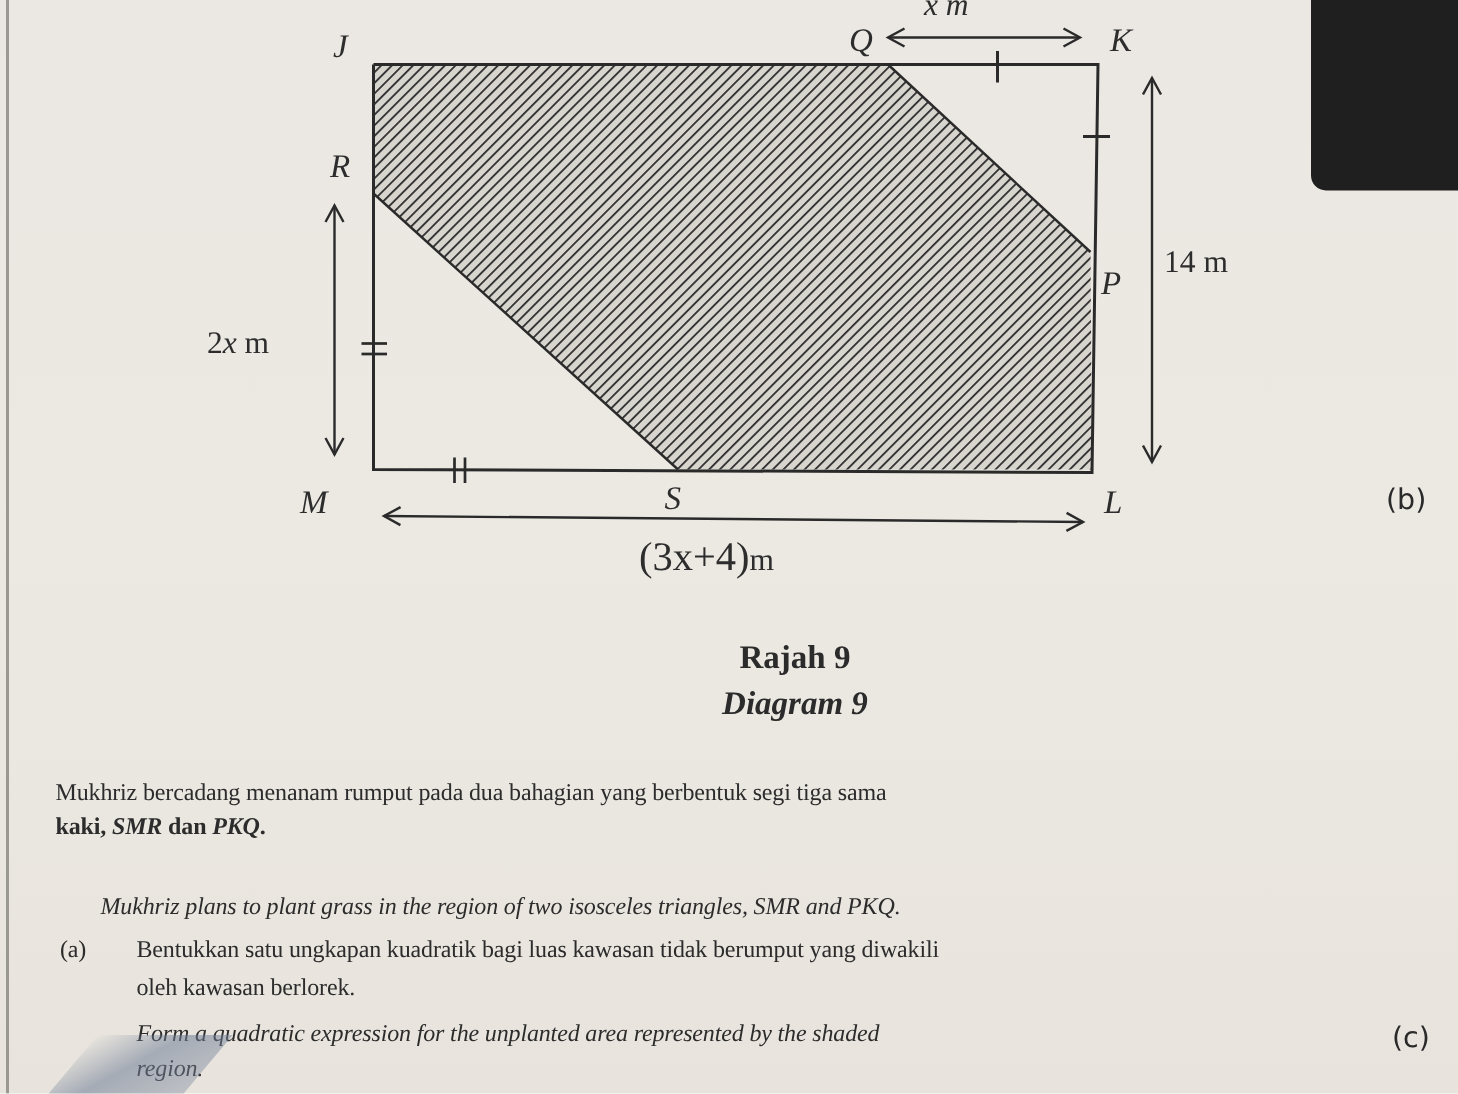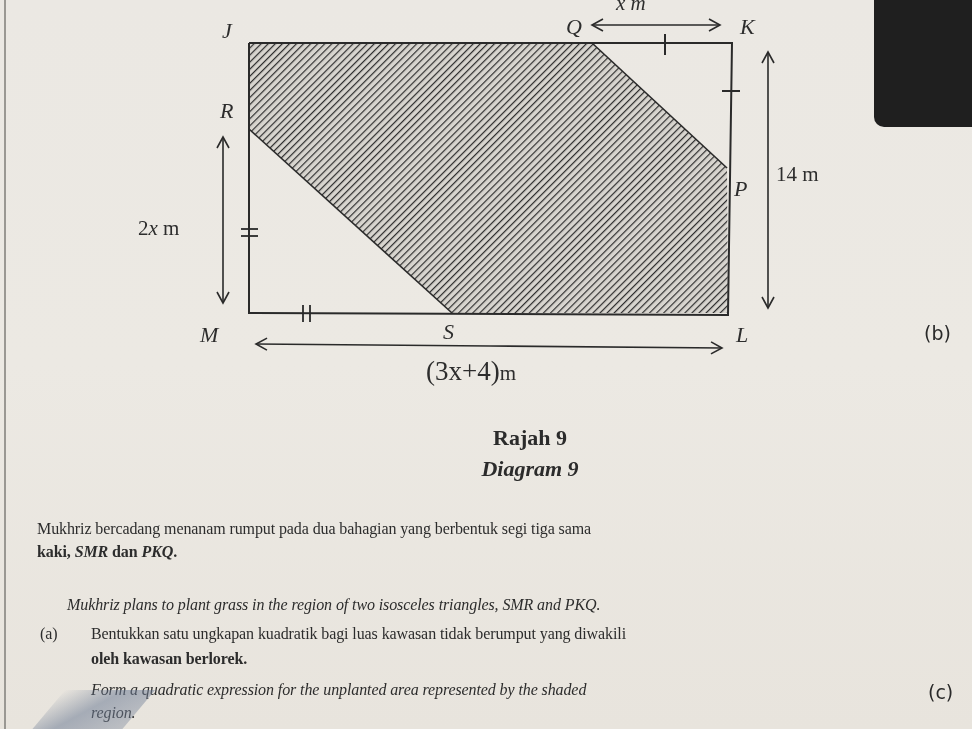--- a/index.html
+++ b/index.html
@@ -90,17 +90,17 @@
 
 <div class="caption" style="top:425px;">Rajah 9</div>
 <div class="caption it" style="top:456px;">Diagram 9</div>
 
 <div class="text-line" style="left:37px;top:520px;">Mukhriz bercadang menanam rumput pada dua bahagian yang berbentuk segi tiga sama</div>
 <div class="text-line" style="left:37px;top:543px;font-weight:bold;"><span>kaki, </span><span class="it">SMR</span><span> dan </span><span class="it">PKQ</span><span>.</span></div>
 <div class="text-line it" style="left:37px;top:596px;margin-left:30px;">Mukhriz plans to plant grass in the region of two isosceles triangles, SMR and PKQ.</div>
 
 <div class="text-line" style="left:40px;top:625px;">(a)</div>
 <div class="text-line" style="left:91px;top:625px;">Bentukkan satu ungkapan kuadratik bagi luas kawasan tidak berumput yang diwakili</div>
-<div class="text-line" style="left:91px;top:650px;font-weight:bold;">oleh kawasan berlorek.</div>
+<div class="text-line" style="left:91px;top:650px;">oleh kawasan berlorek.</div>
 <div class="text-line it" style="left:91px;top:681px;">Form a quadratic expression for the unplanted area represented by the shaded</div>
 <div class="text-line it" style="left:91px;top:704px;">region.</div>
 
 <div class="pen-shadow"></div>
 
 </body></html>

